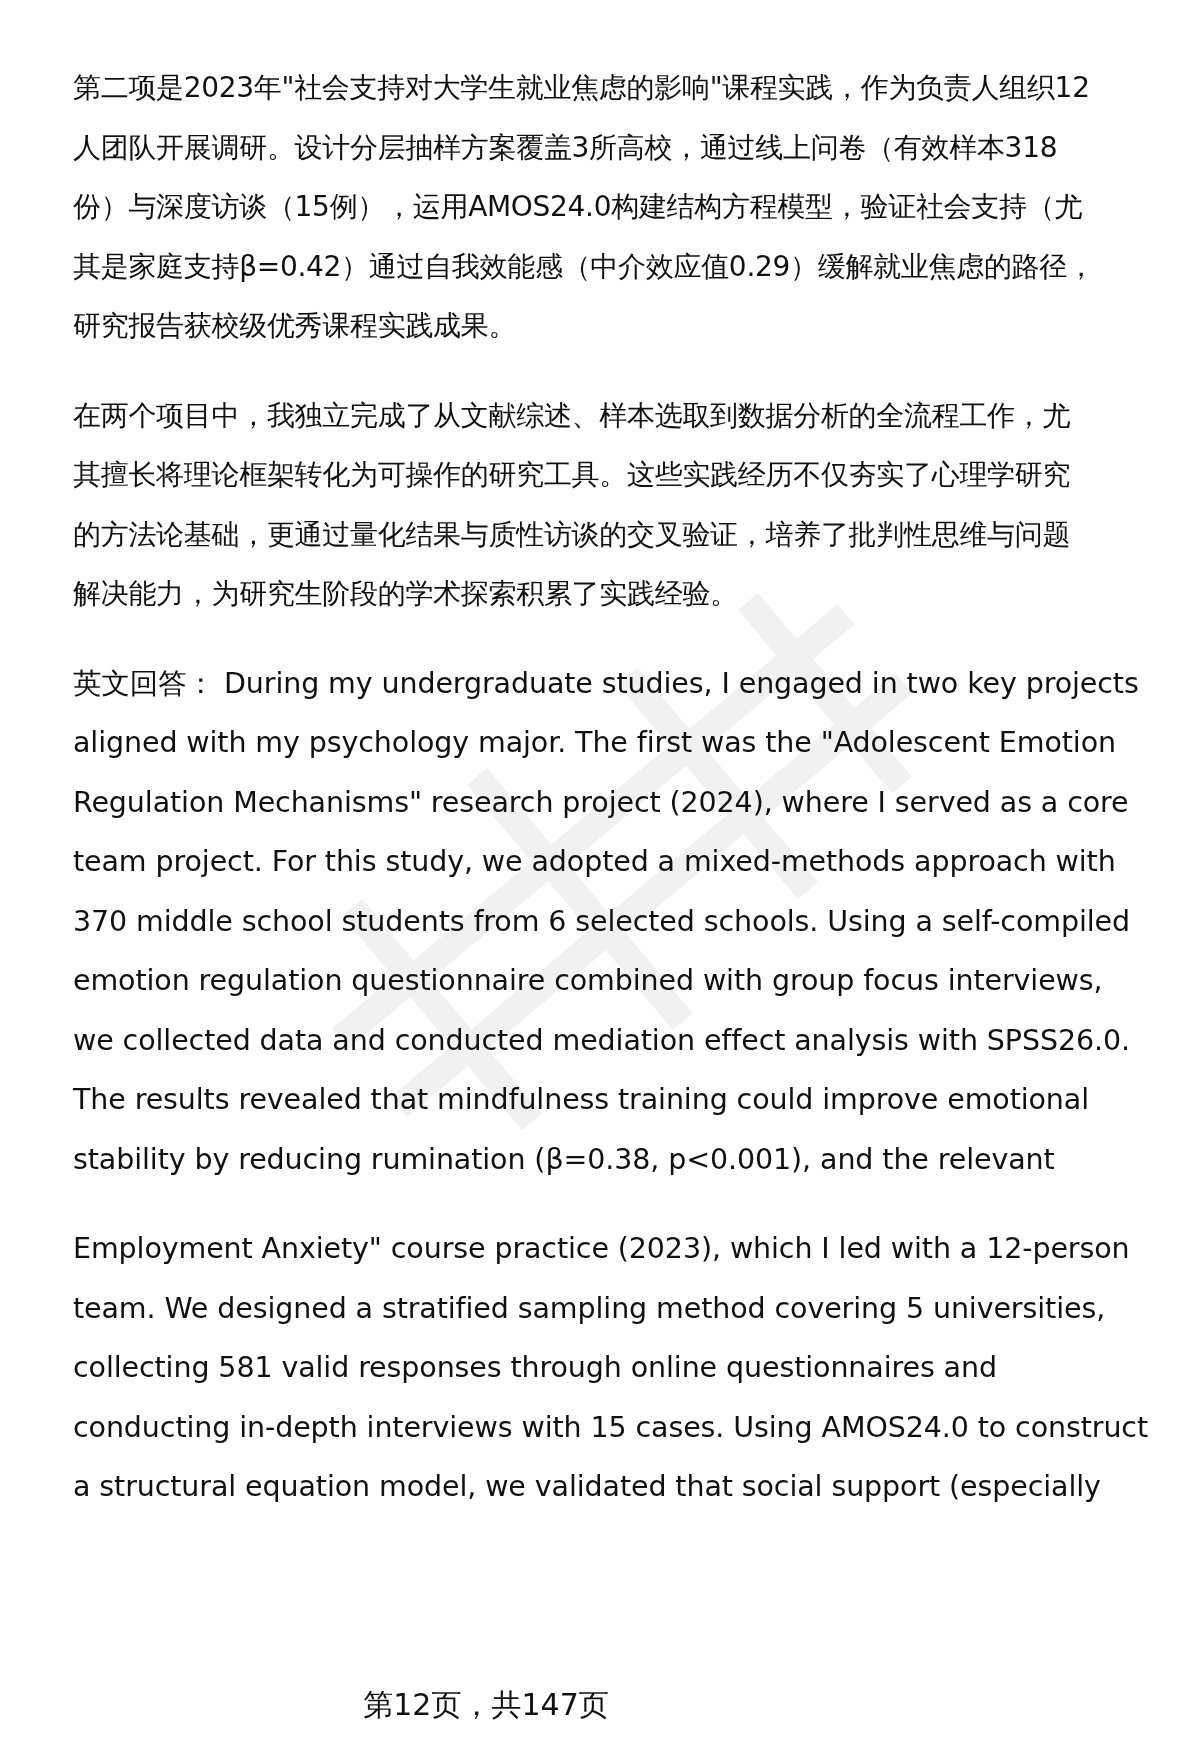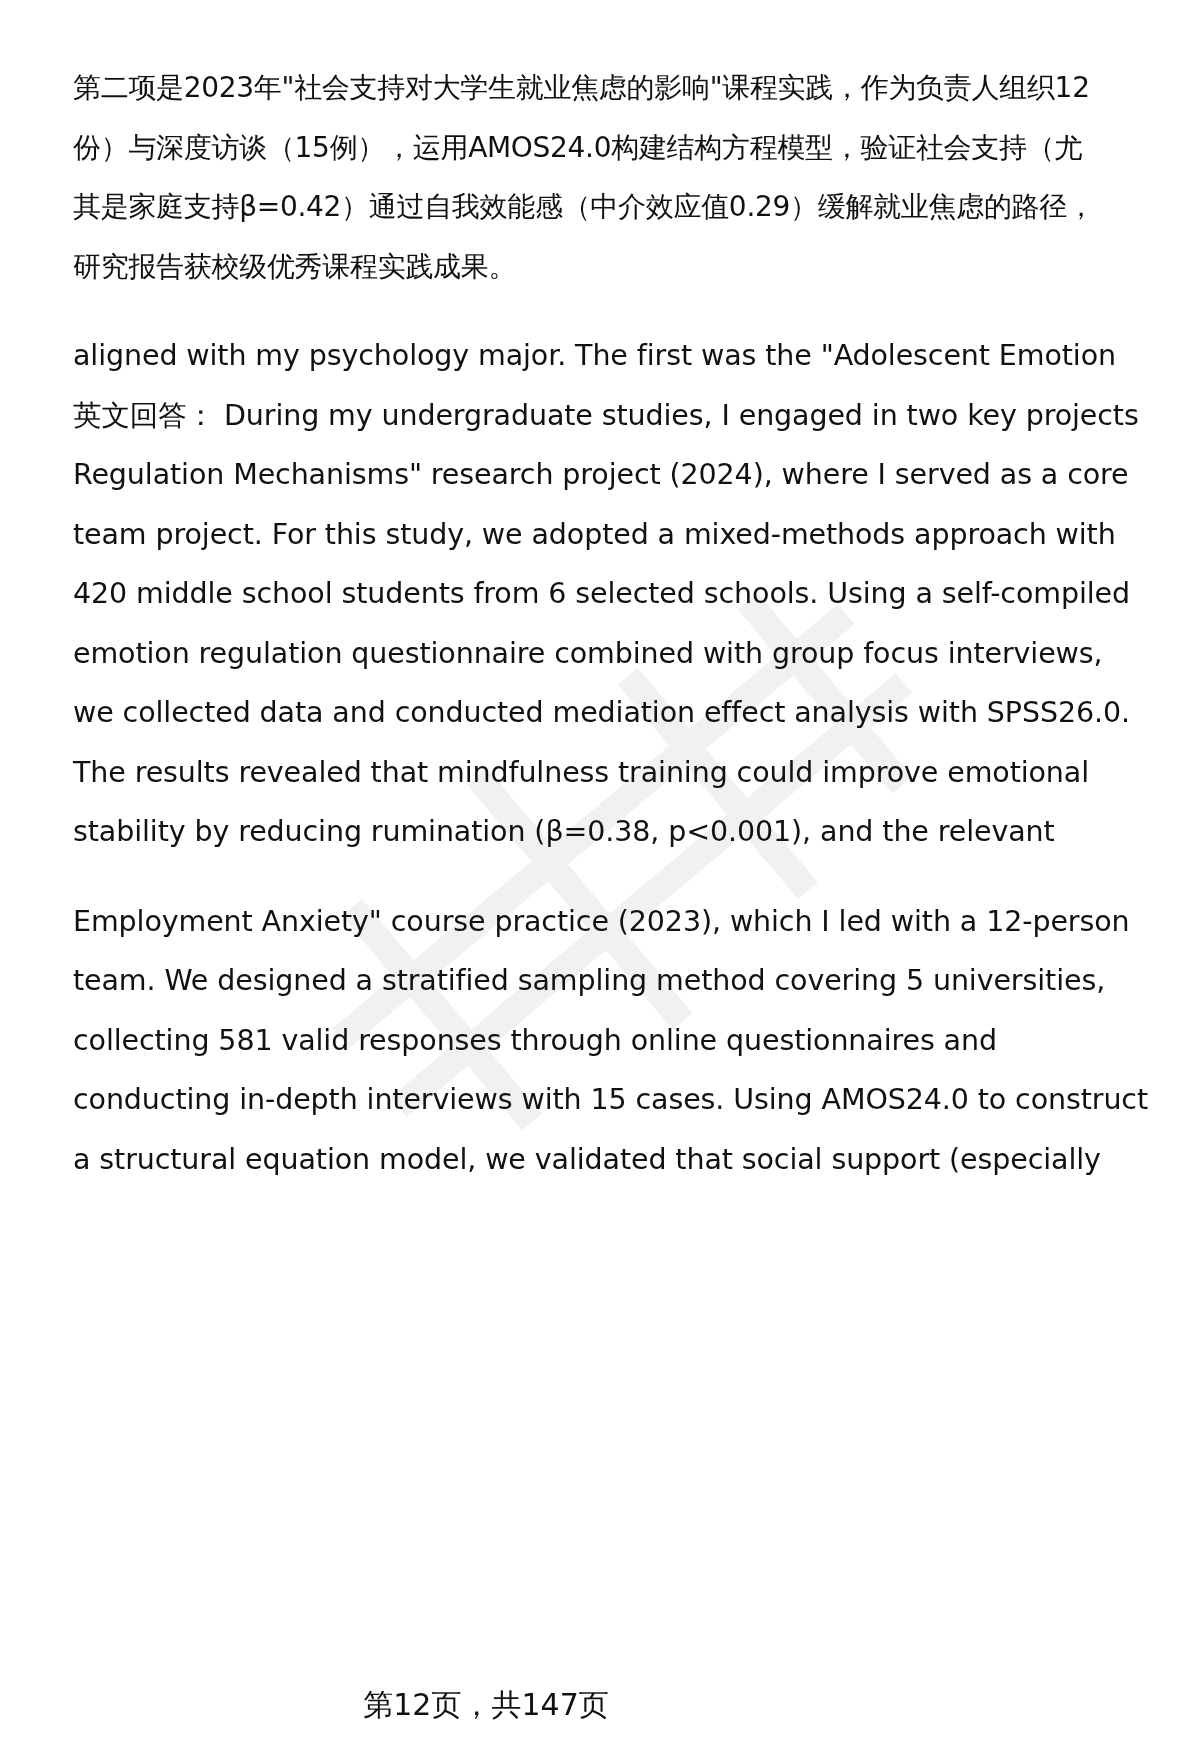--- a/index.html
+++ b/index.html
@@ -61,30 +61,37 @@
   <div class="bar" style="left:120px; top:470px; width:660px; height:26px;"></div>
   <div class="bar" style="left:200px; top:300px; width:26px; height:280px;"></div>
   <div class="bar" style="left:380px; top:280px; width:26px; height:320px;"></div>
   <div class="bar" style="left:560px; top:300px; width:26px; height:280px;"></div>
   <div class="bar" style="left:700px; top:320px; width:26px; height:240px;"></div>
 </div>
 
 <div class="page">
   <p class="para zh">
     <span class="line">第二项是2023年"社会支持对大学生就业焦虑的影响"课程实践，作为负责人组织12</span>
+    <span class="line">人团队开展调研。设计分层抽样方案覆盖3所高校，通过线上问卷（有效样本318</span>
     <span class="line">份）与深度访谈（15例），运用AMOS24.0构建结构方程模型，验证社会支持（尤</span>
     <span class="line">其是家庭支持β=0.42）通过自我效能感（中介效应值0.29）缓解就业焦虑的路径，</span>
     <span class="line">研究报告获校级优秀课程实践成果。</span>
   </p>
+  <p class="para zh">
+    <span class="line">在两个项目中，我独立完成了从文献综述、样本选取到数据分析的全流程工作，尤</span>
+    <span class="line">其擅长将理论框架转化为可操作的研究工具。这些实践经历不仅夯实了心理学研究</span>
+    <span class="line">的方法论基础，更通过量化结果与质性访谈的交叉验证，培养了批判性思维与问题</span>
+    <span class="line">解决能力，为研究生阶段的学术探索积累了实践经验。</span>
+  </p>
   <p class="para en">
+    <span class="line">英文回答： During my undergraduate studies, I engaged in two key projects</span>
     <span class="line">aligned with my psychology major. The first was the "Adolescent Emotion</span>
-    <span class="line">英文回答： During my undergraduate studies, I engaged in two key projects</span>
     <span class="line">Regulation Mechanisms" research project (2024), where I served as a core</span>
     <span class="line">team project. For this study, we adopted a mixed-methods approach with</span>
-    <span class="line">420 middle school students from 6 selected schools. Using a self-compiled</span>
+    <span class="line">370 middle school students from 6 selected schools. Using a self-compiled</span>
     <span class="line">emotion regulation questionnaire combined with group focus interviews,</span>
     <span class="line">we collected data and conducted mediation effect analysis with SPSS26.0.</span>
     <span class="line">The results revealed that mindfulness training could improve emotional</span>
     <span class="line">stability by reducing rumination (β=0.38, p&lt;0.001), and the relevant</span>
   </p>
   <p class="para en">
     <span class="line">Employment Anxiety" course practice (2023), which I led with a 12-person</span>
     <span class="line">team. We designed a stratified sampling method covering 5 universities,</span>
     <span class="line">collecting 581 valid responses through online questionnaires and</span>
     <span class="line">conducting in-depth interviews with 15 cases. Using AMOS24.0 to construct</span>

